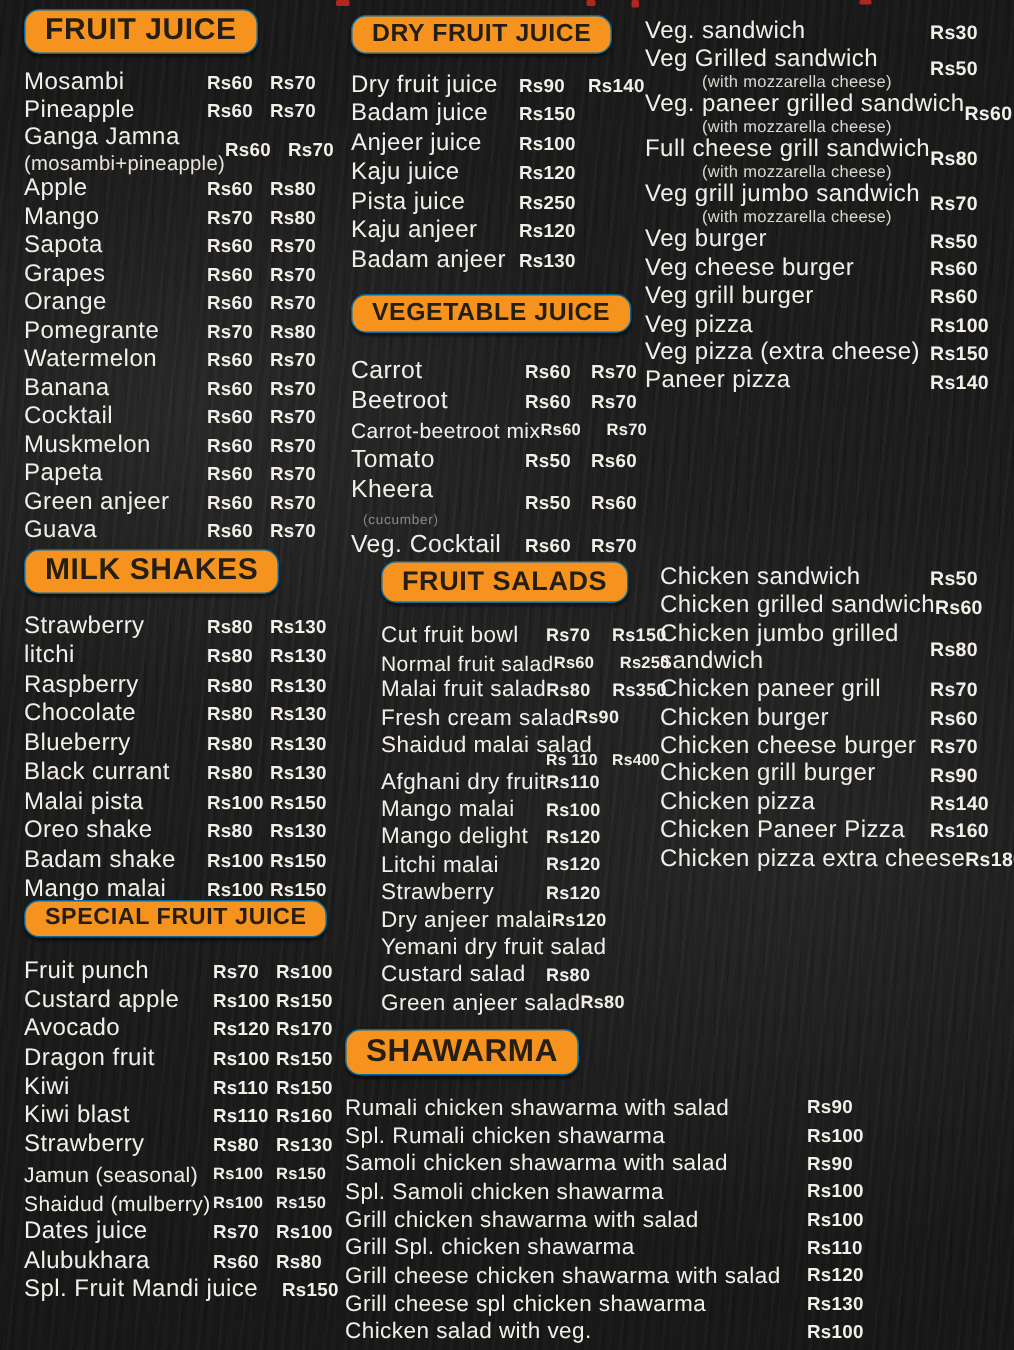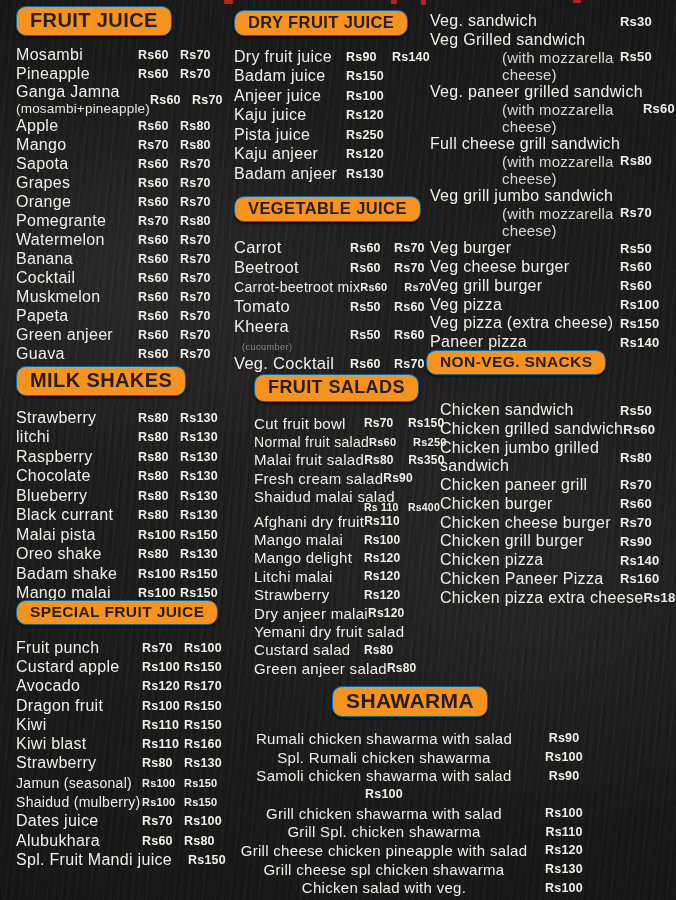--- a/index.html
+++ b/index.html
@@ -42,21 +42,21 @@
   .sec-vjuice .nm{font-size:16.5px;}
   .sec-salads .row{grid-template-columns:1fr 44px 50px;min-height:18.4px;}
   .sec-salads .nm{font-size:15px;}
   .sec-salads .p{font-size:12px;}
   .sec-shaw .row{grid-template-columns:1fr 52px;min-height:18.7px;}
   .sec-shaw .nm{font-size:15px;}
 
   
   .sec-veg .row{grid-template-columns:1fr 54px;min-height:18.8px;padding-left:4px;}
   .sec-veg .nm{font-size:16px;}
-  .sec-veg .sub{font-size:15px;margin-left:72px;color:#ddd8cf;}
+  .sec-veg .sub{font-size:11px;margin-left:38px;color:#ddd8cf;}
   .sec-veg .p{font-size:13px;}
   .sec-nonveg .row{padding-left:14px;}
 
   
   .row.tight .nm{font-size:14px;}
   .row.tight .p{font-size:11px;}
   .row.inline{display:flex;gap:16px;text-align:center;}
   .row.small-prices{min-height:11px;margin-top:-5px;margin-bottom:-1px;}
   .row.small-prices .p{font-size:10.5px;font-weight:600;}
   .row.wrap .nm{white-space:normal;line-height:1.15;}
@@ -638,21 +638,21 @@
       <div class="row">
         <span class="cell name">
           <span class="nm">Green anjeer salad</span>
         </span>
         <span class="cell p p1">Rs80</span>
 
       </div>
     </div>
 </section>
 
-<section class="menu-section sec-shaw" style="left:230px;top:686px;width:360px;text-align:center;">
+<section class="menu-section sec-shaw" style="left:230px;top:686px;width:360px;">
   <div class="sec-header">
     <span class="sec-title" style="font-size:21px;">SHAWARMA</span>
   </div>
   <div class="rows" style="margin-top:12px;">
 
       <div class="row">
         <span class="cell name">
           <span class="nm">Rumali chicken shawarma with salad</span>
         </span>
         <span class="cell p p1">Rs90</span>
@@ -666,40 +666,43 @@
       </div>
 
       <div class="row">
         <span class="cell name">
           <span class="nm">Samoli chicken shawarma with salad</span>
         </span>
         <span class="cell p p1">Rs90</span>
       </div>
 
       <div class="row">
+        <span class="cell name">
+          <span class="nm">Spl. Samoli chicken shawarma</span>
+        </span>
         <span class="cell p p1">Rs100</span>
       </div>
 
       <div class="row">
         <span class="cell name">
           <span class="nm">Grill chicken shawarma with salad</span>
         </span>
         <span class="cell p p1">Rs100</span>
       </div>
 
       <div class="row">
         <span class="cell name">
           <span class="nm">Grill Spl. chicken shawarma</span>
         </span>
         <span class="cell p p1">Rs110</span>
       </div>
 
       <div class="row">
         <span class="cell name">
-          <span class="nm">Grill cheese chicken pineapple with salad</span>
+          <span class="nm">Grill cheese chicken shawarma with salad</span>
         </span>
         <span class="cell p p1">Rs120</span>
       </div>
 
       <div class="row">
         <span class="cell name">
           <span class="nm">Grill cheese spl chicken shawarma</span>
         </span>
         <span class="cell p p1">Rs130</span>
       </div>
@@ -793,23 +796,20 @@
       <div class="row">
         <span class="cell name">
           <span class="nm">Paneer pizza</span>
         </span>
         <span class="cell p p1">Rs140</span>
       </div>
     </div>
 </section>
 
 <section class="menu-section sec-veg sec-nonveg" style="left:426px;top:350px;width:248px;">
-  <div class="sec-header">
-    <span class="sec-title" style="font-size:15.5px;">NON-VEG. SNACKS</span>
-  </div>
   <div class="rows" style="margin-top:26px;">
 
       <div class="row">
         <span class="cell name">
           <span class="nm">Chicken sandwich</span>
         </span>
         <span class="cell p p1">Rs50</span>
       </div>
 
       <div class="row">

